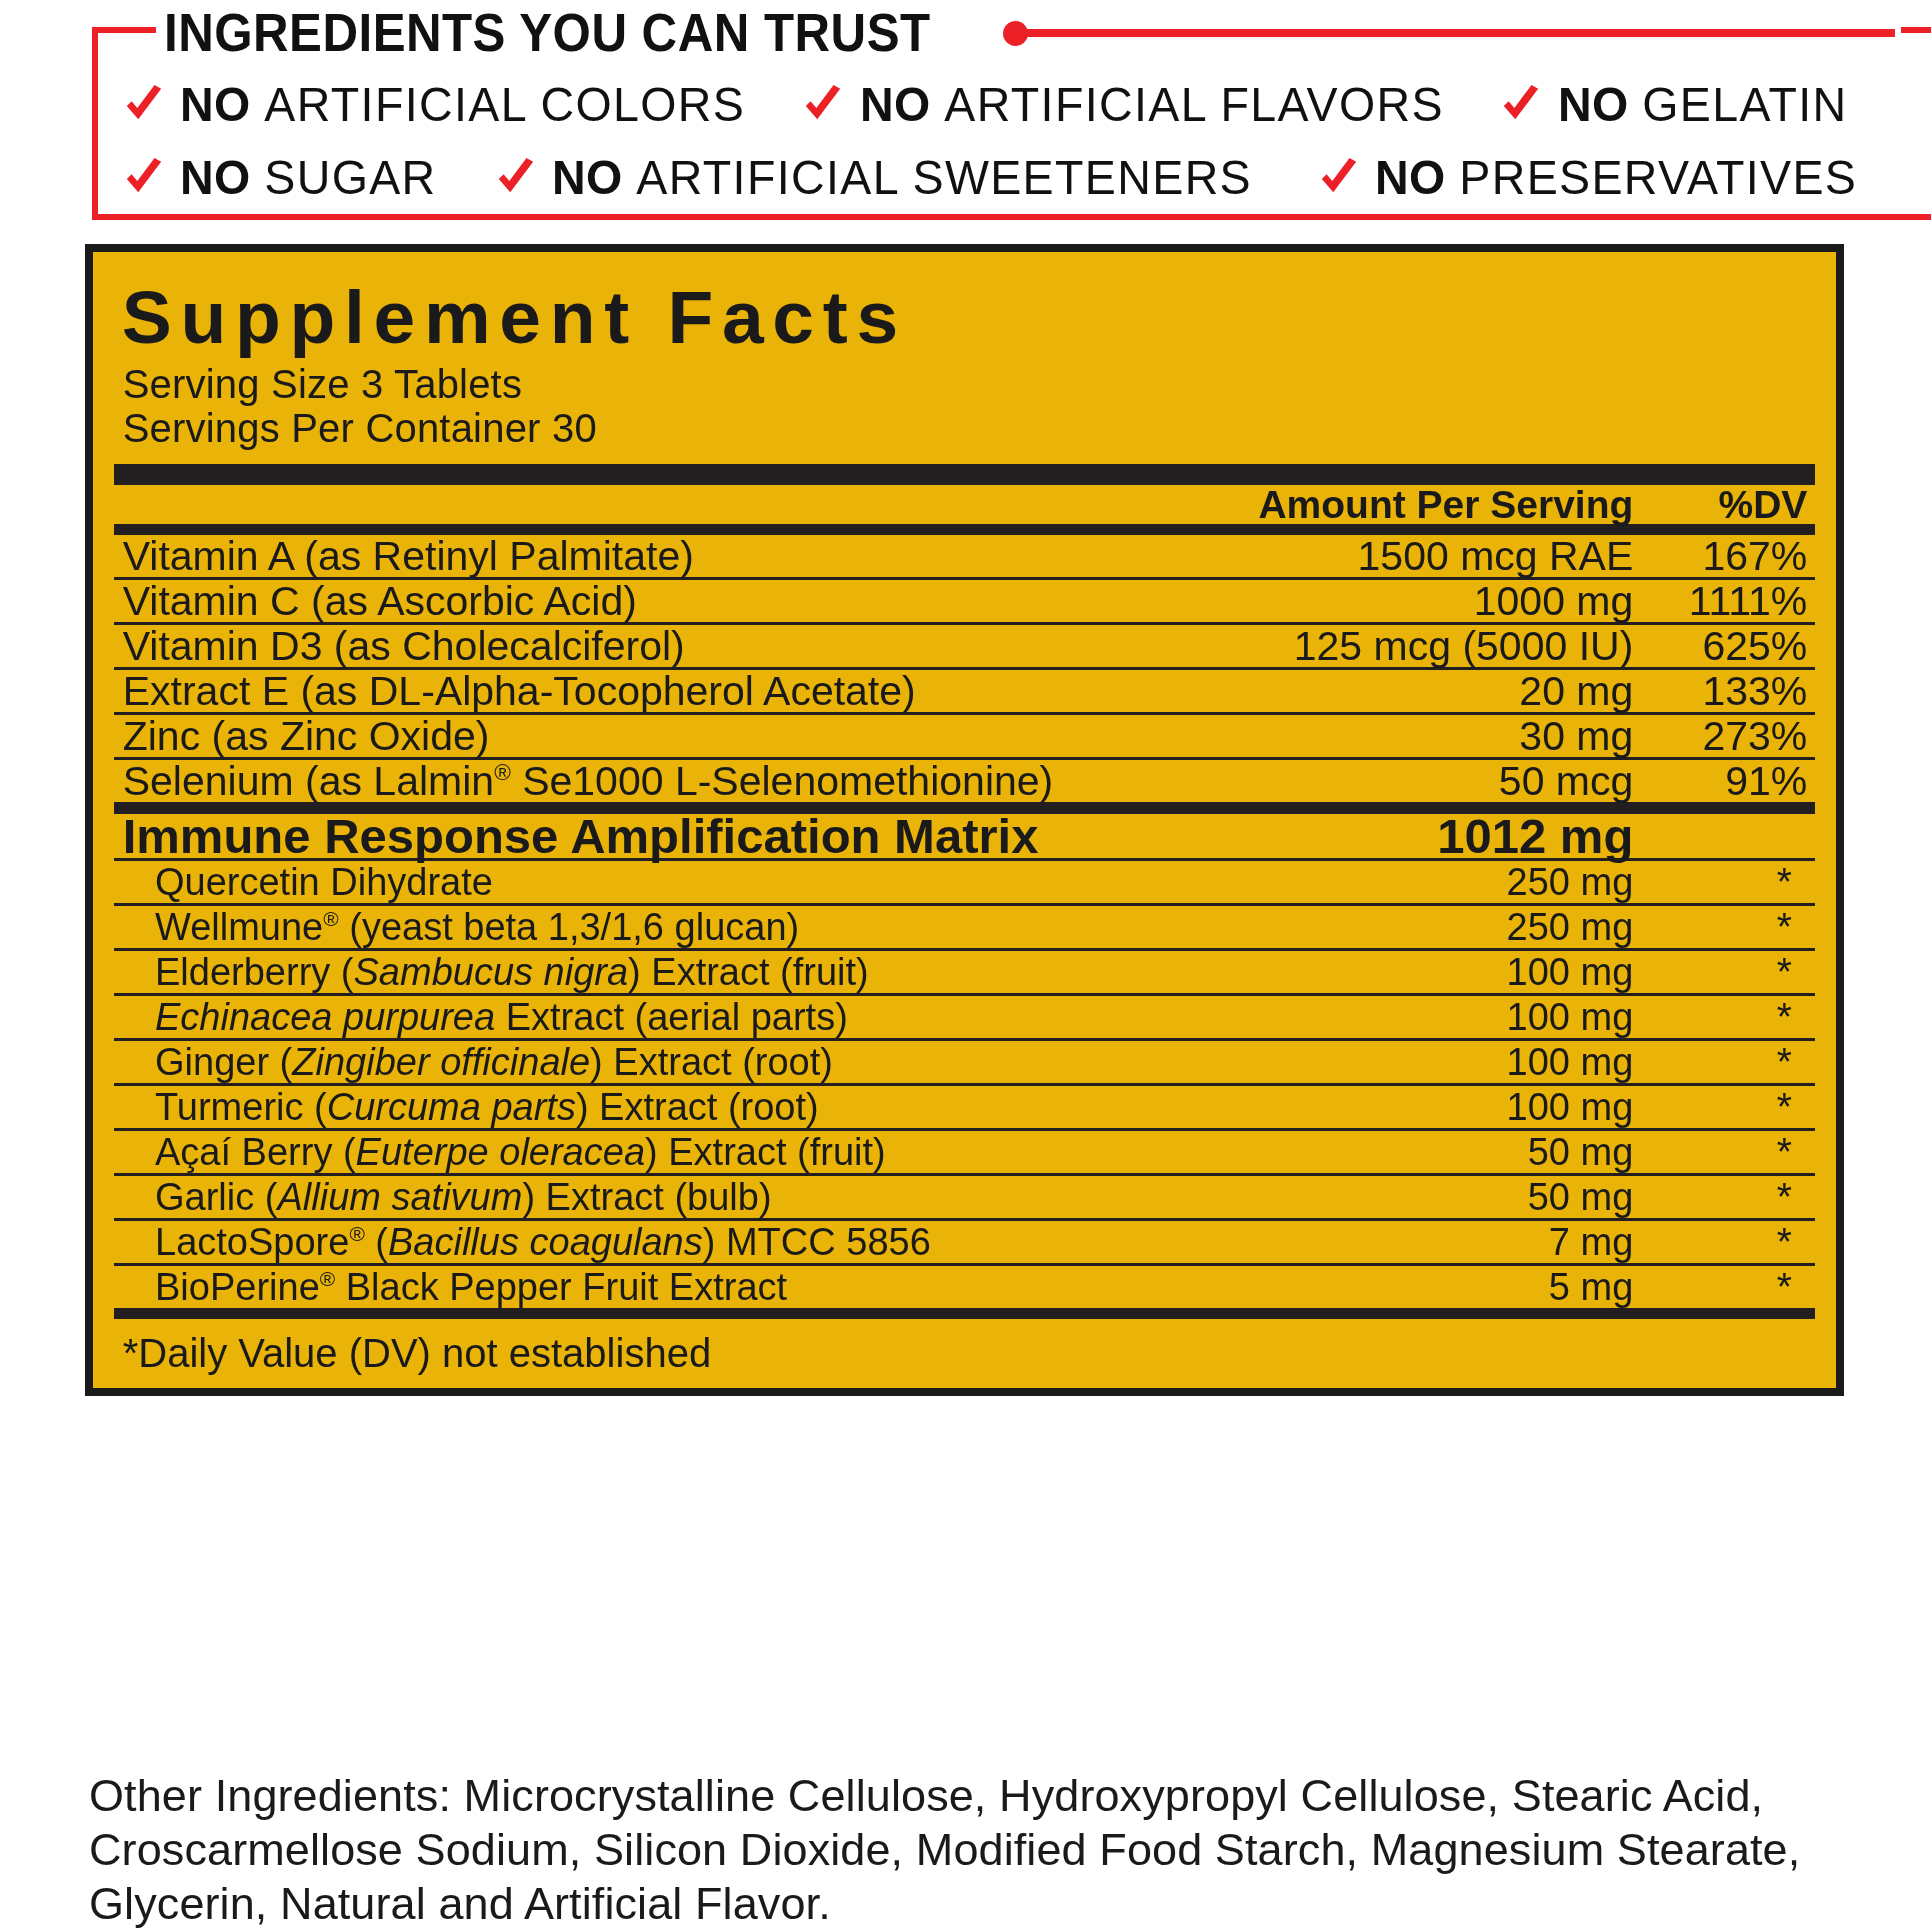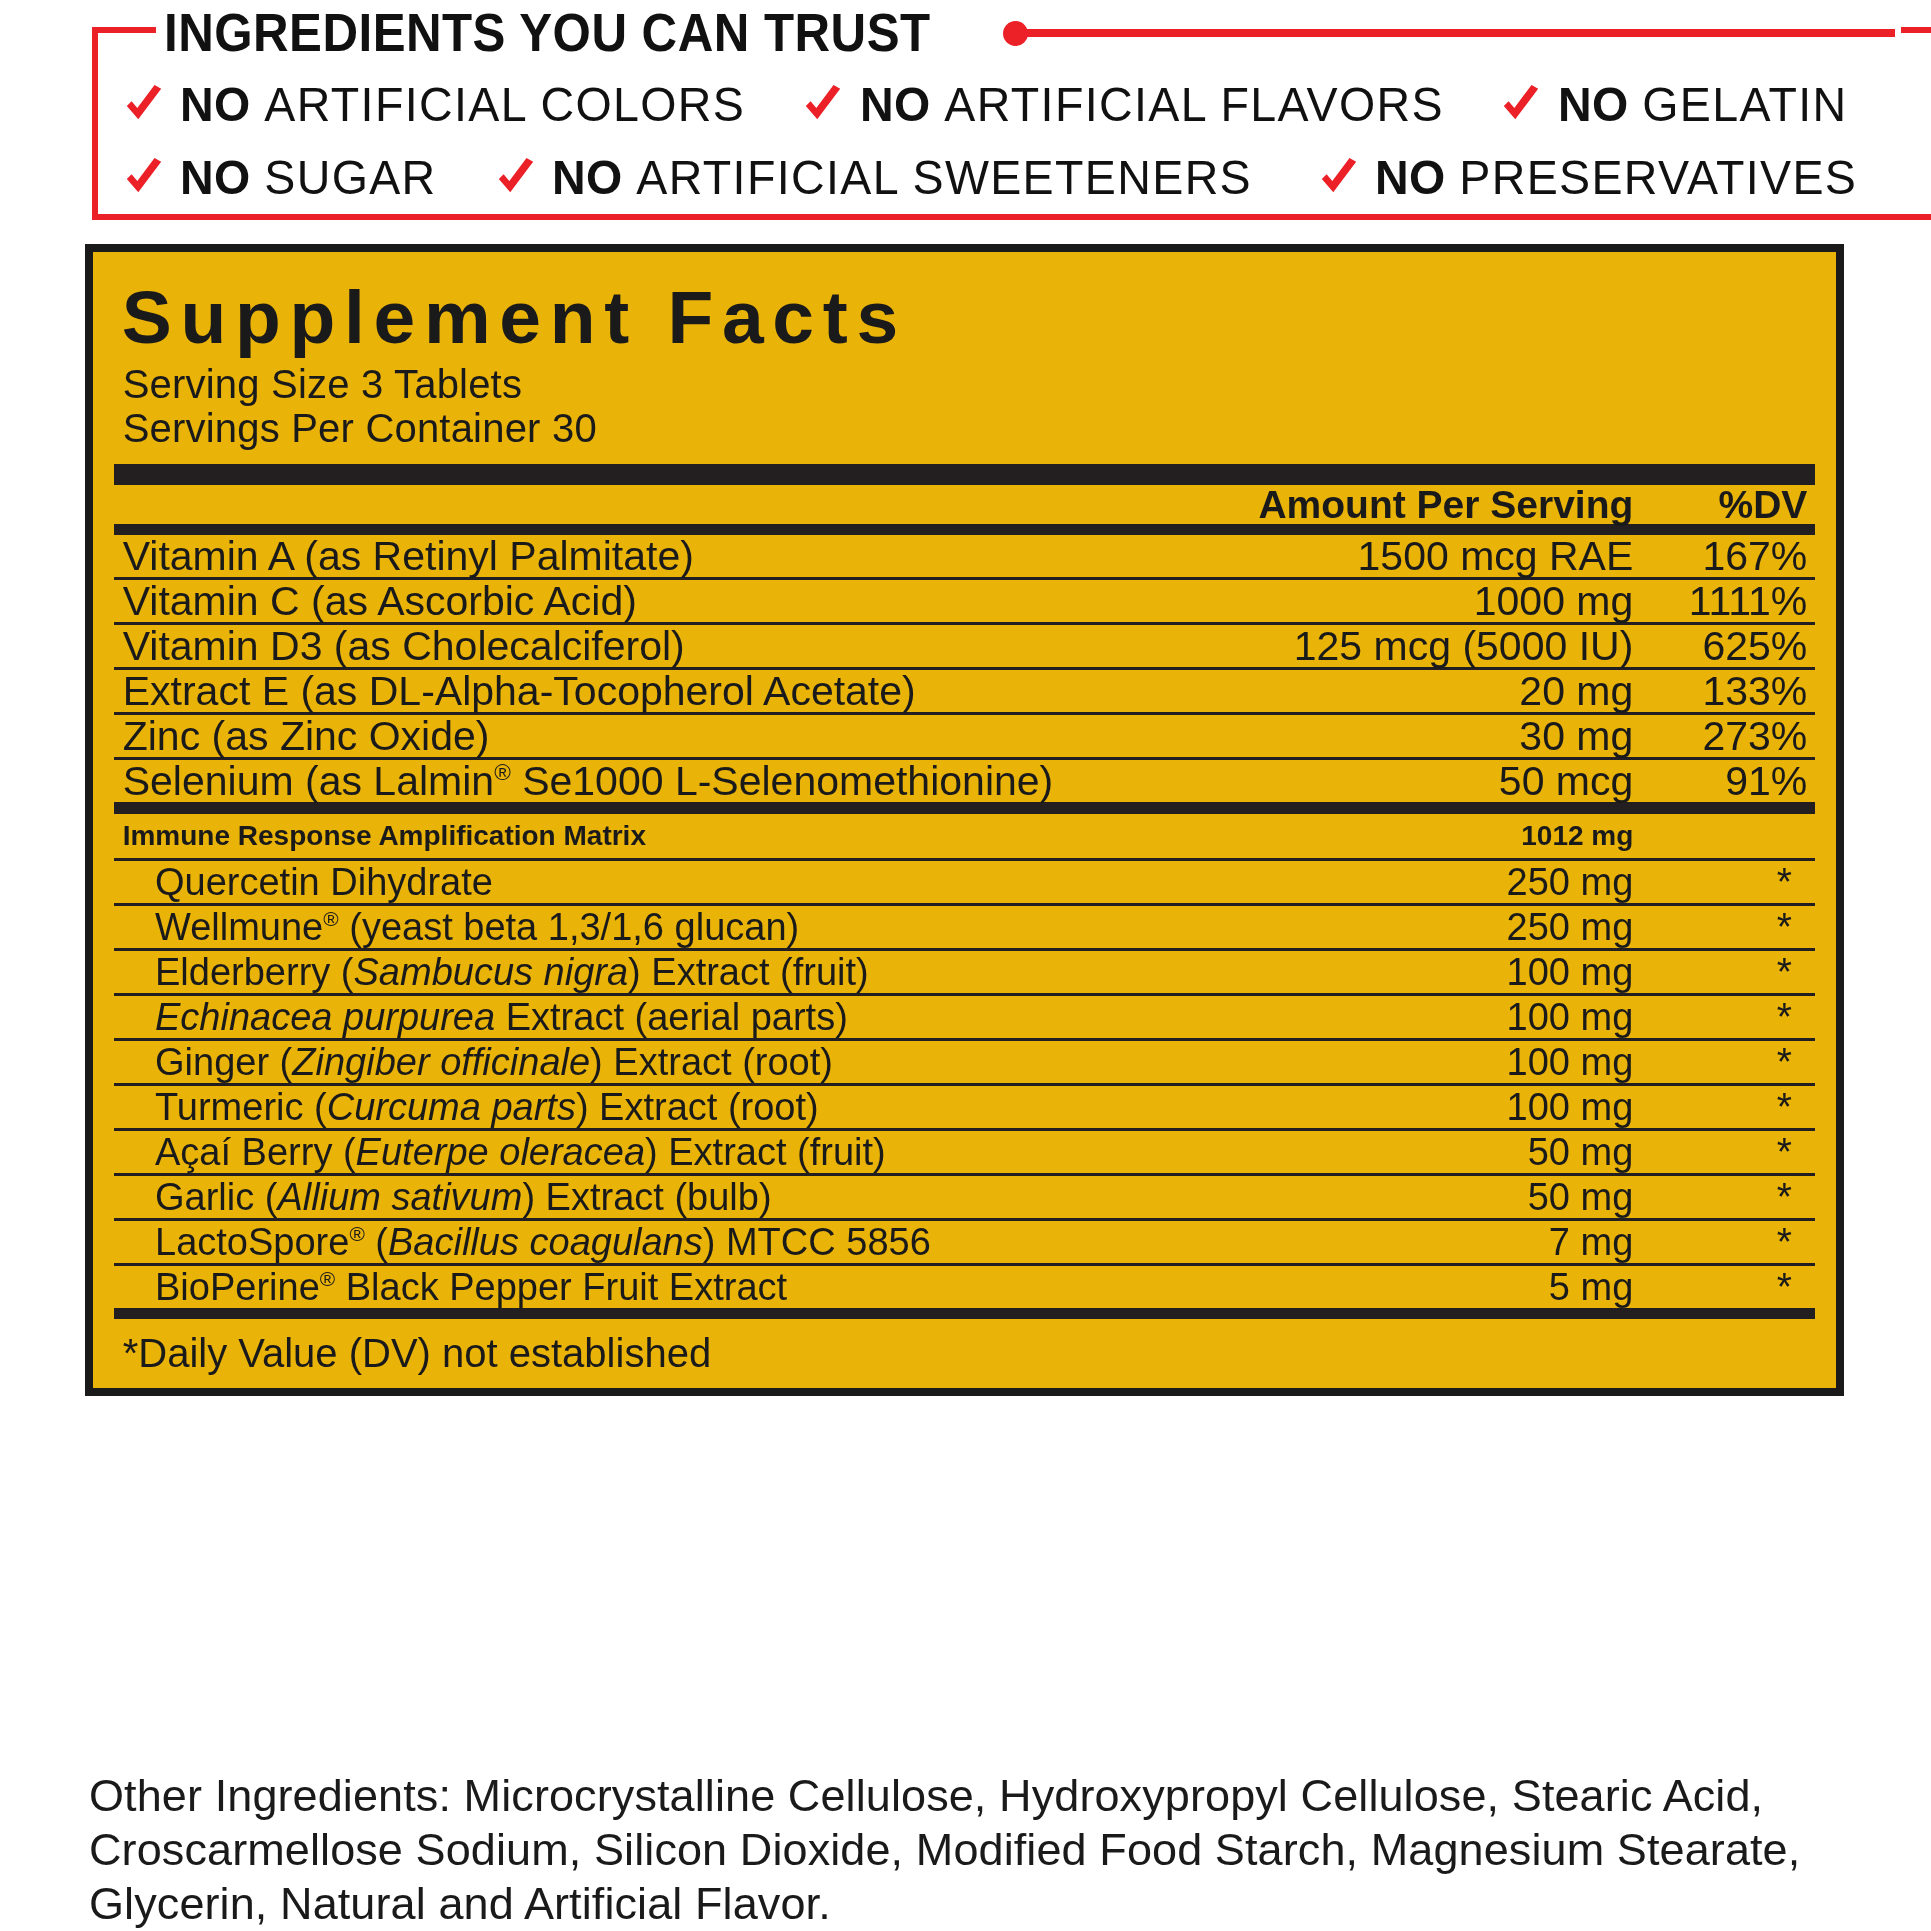--- a/index.html
+++ b/index.html
@@ -182,21 +182,21 @@
     border-bottom: 3.9px solid #231f20;
   }
   .nut-row:last-child td { border-bottom: none; }
   .nut-row td.col-name   { text-align: left; padding-left: 8.7px; }
   .nut-row td.col-amount { text-align: right; white-space: nowrap; }
   .nut-row td.col-dv     { text-align: right; padding-right: 7.7px; white-space: nowrap; }
 
   .blend-head td {
     font-family: "Liberation Sans Narrow", "Liberation Sans", sans-serif;
     font-weight: bold;
-    font-size: 28px;
+    font-size: 49px;
     line-height: 44px;
     padding: 8.7px 0 6.8px 0;
     color: #1a1a1a;
     border-bottom: 3.9px solid #231f20;
   }
   .blend-head td.col-name   { text-align: left; padding-left: 8.7px; }
   .blend-head td.col-amount { text-align: right; white-space: nowrap; }
   .blend-head td.col-dv     { text-align: right; padding-right: 7.7px; }
 
   .sub-row td {

